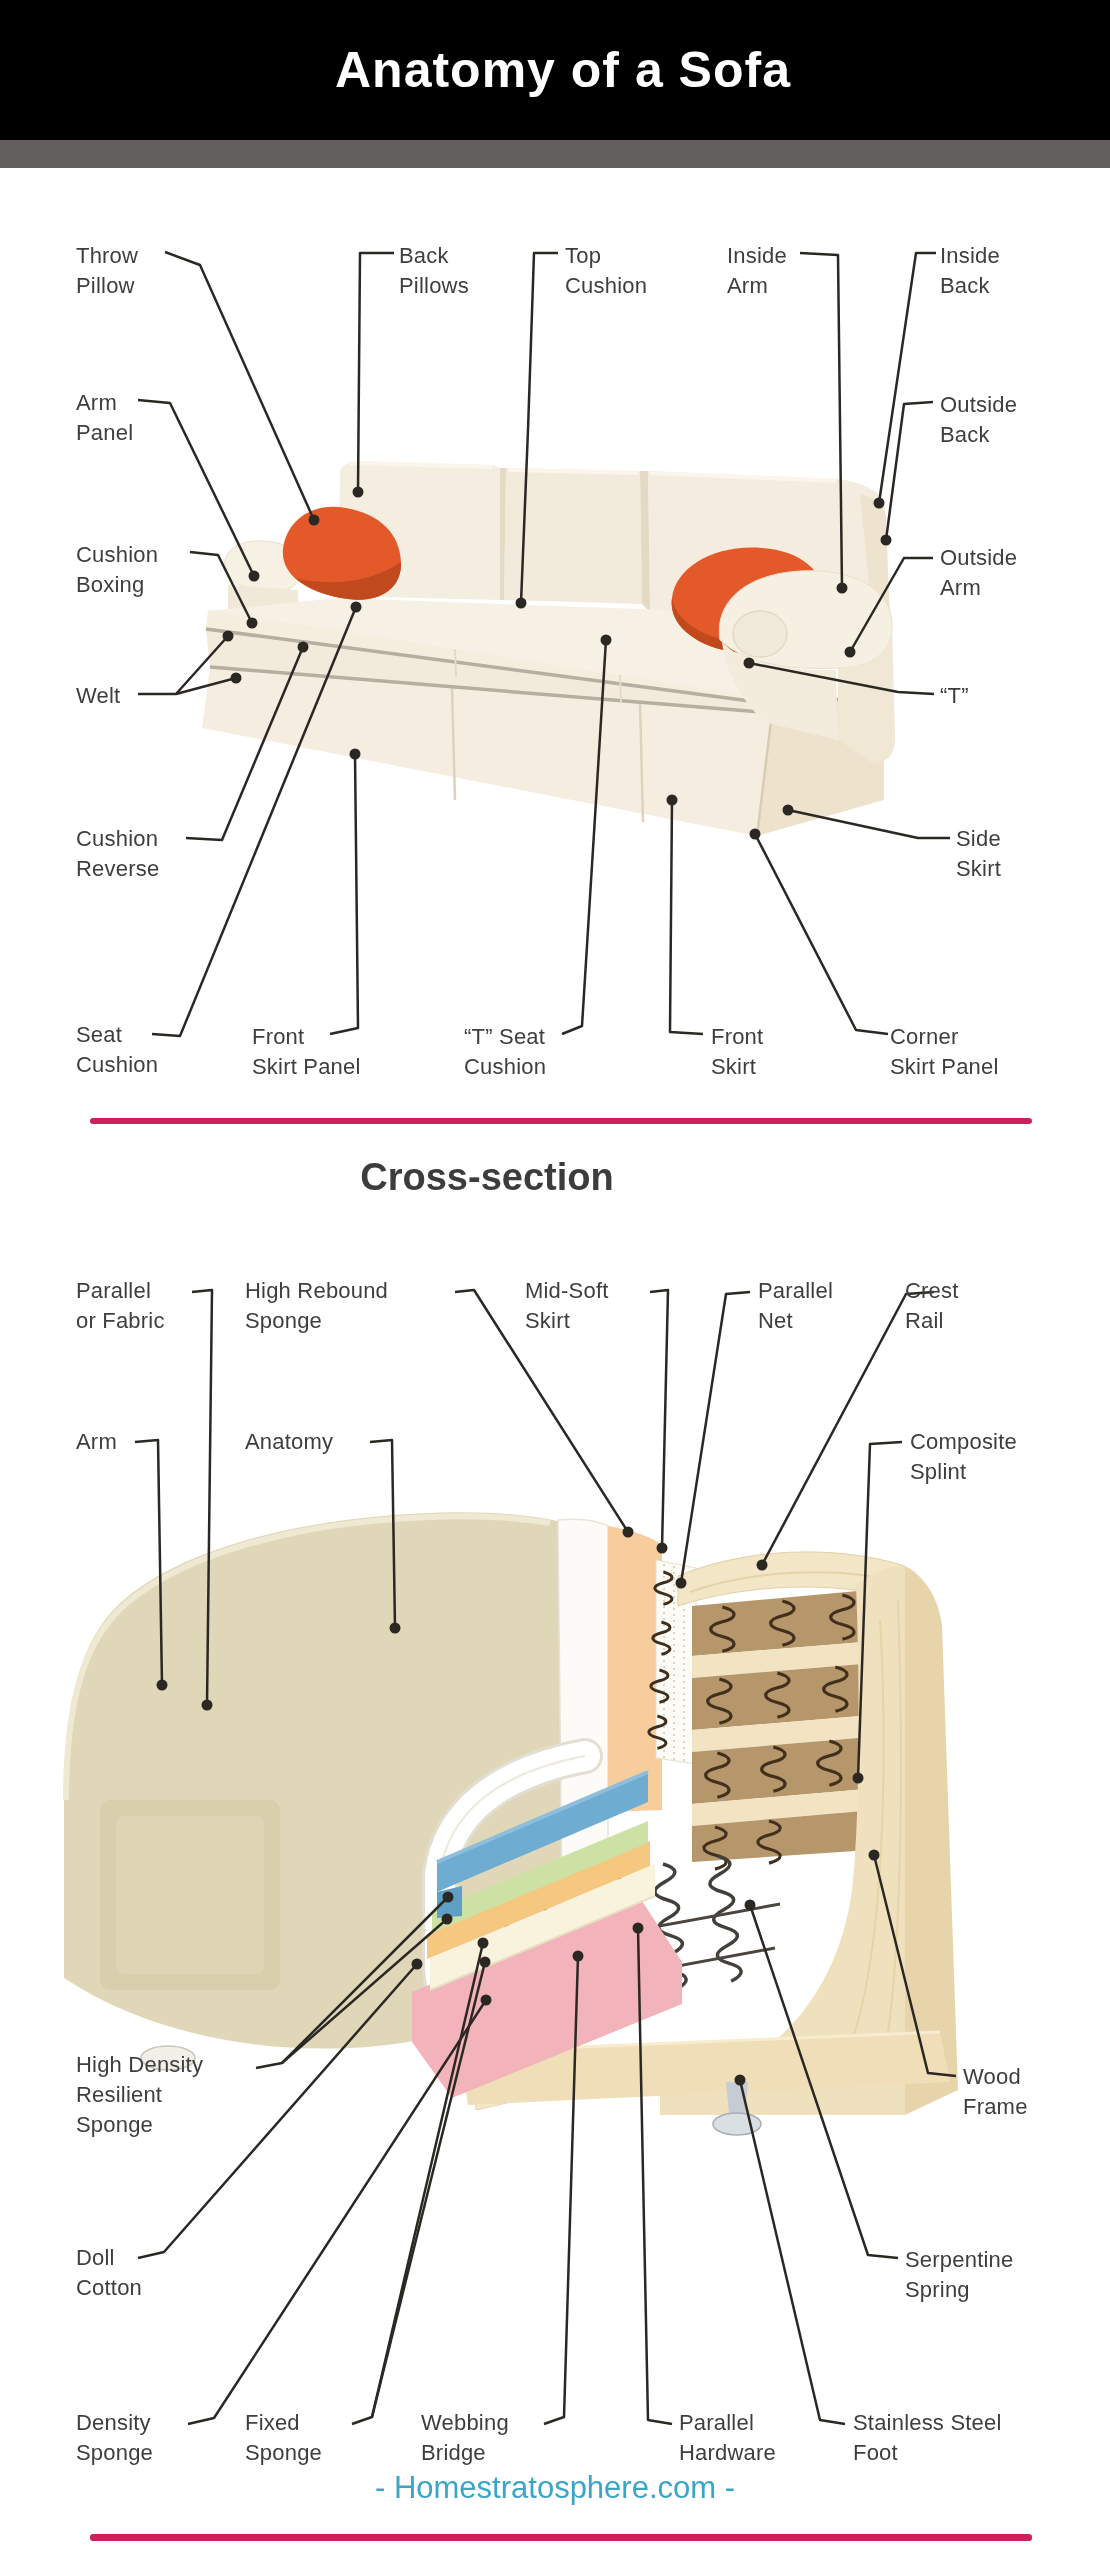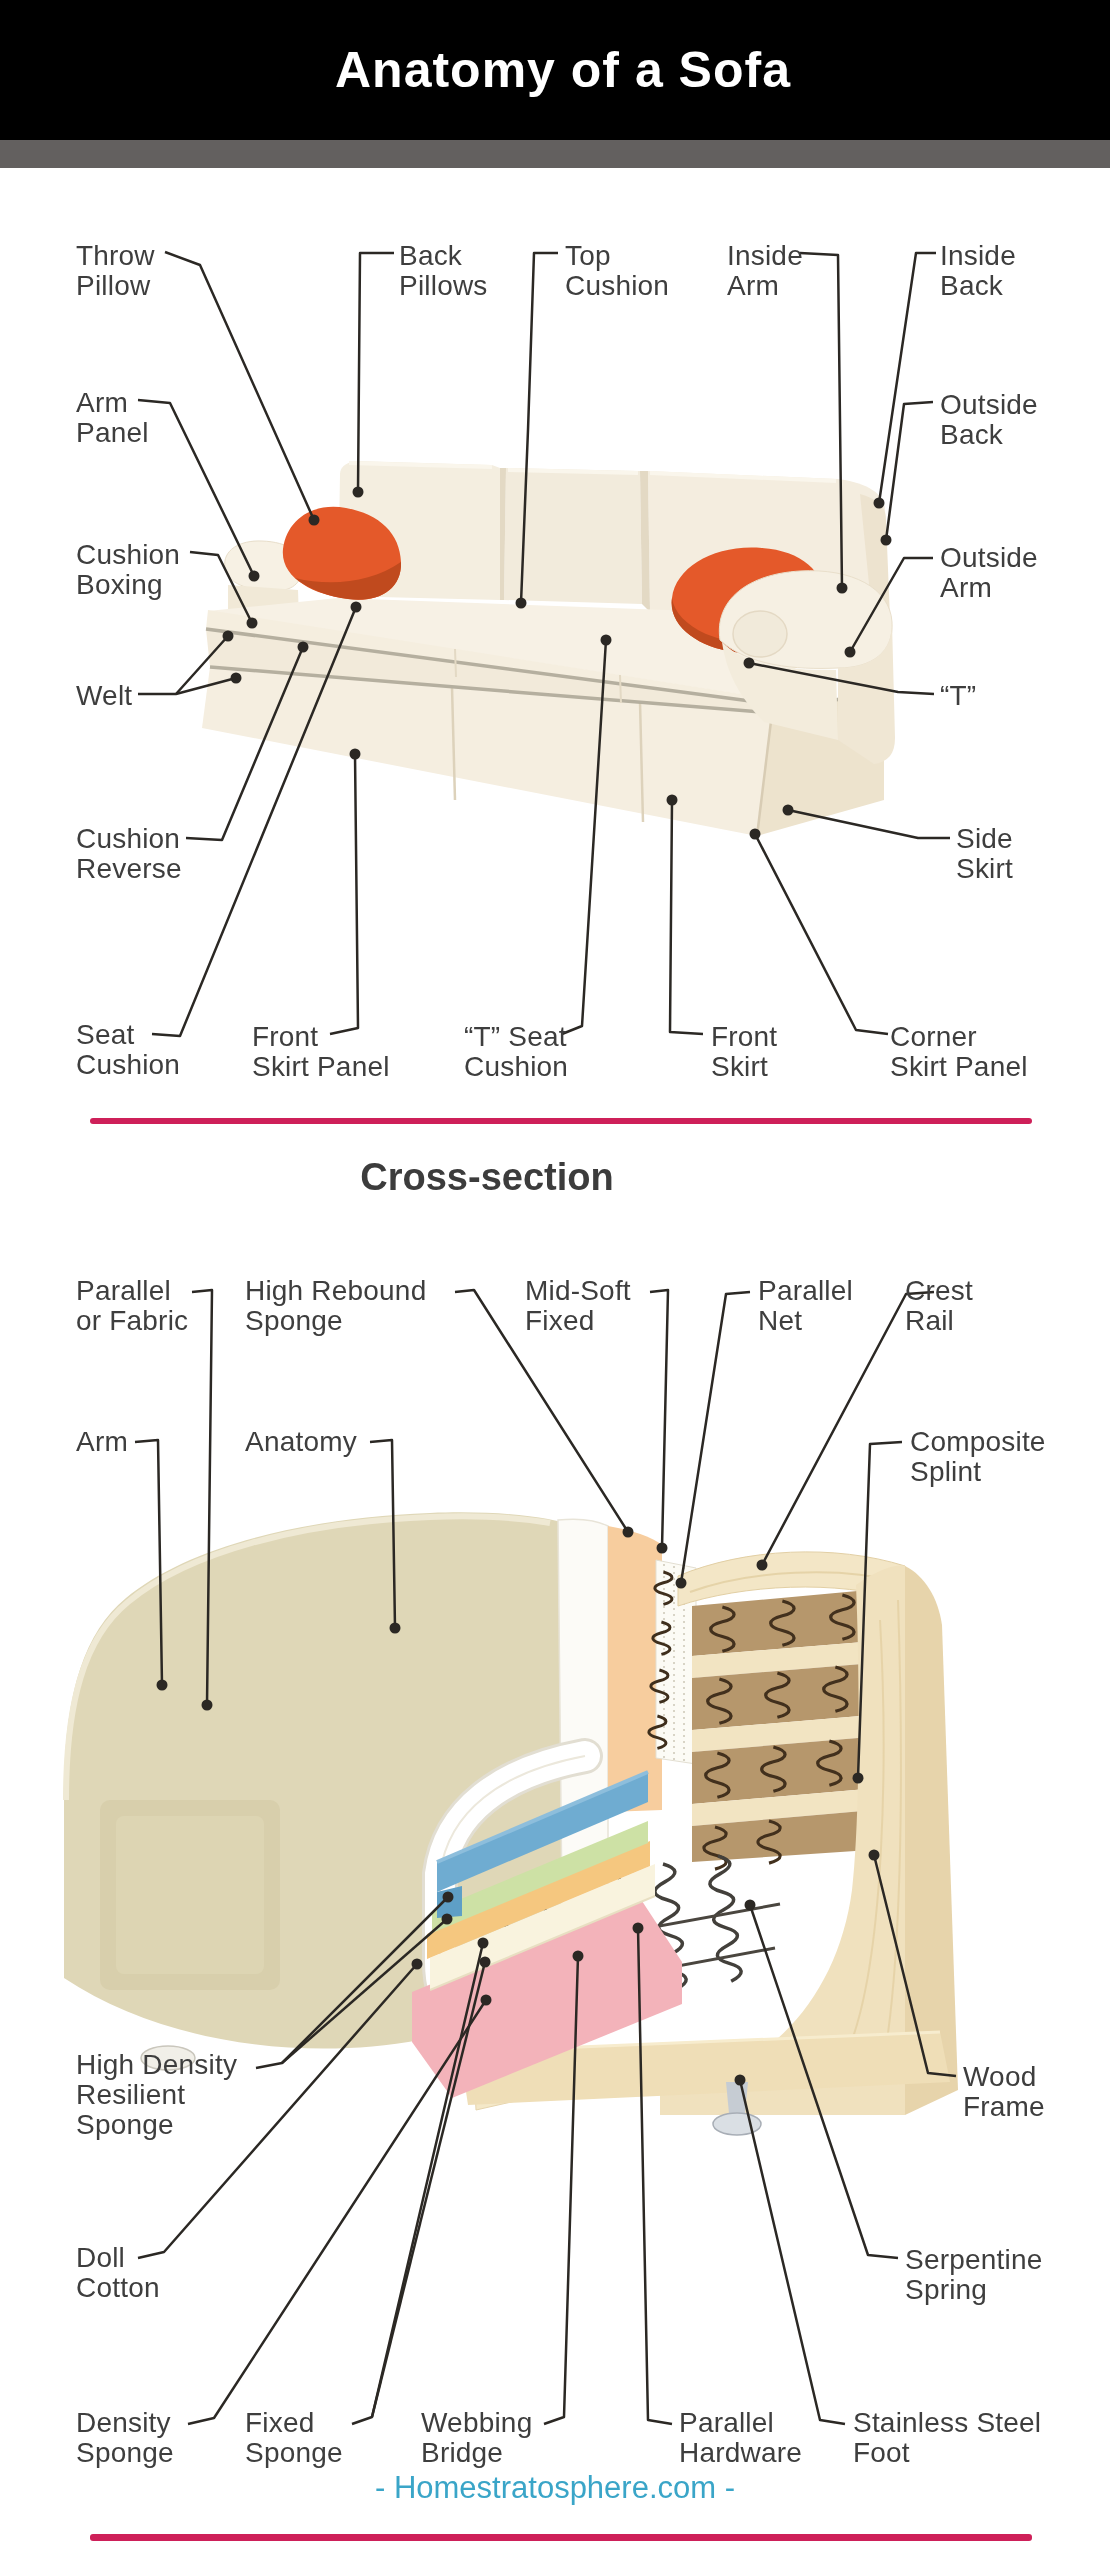--- a/index.html
+++ b/index.html
@@ -3,21 +3,21 @@
 <meta charset="utf-8">
 <style>
   html,body{margin:0;padding:0;background:#ffffff;}
   .page{position:relative;width:1110px;height:2560px;background:#ffffff;overflow:hidden;
         font-family:"Liberation Sans", sans-serif;}
   .hdr{position:absolute;left:0;top:0;width:1110px;height:140px;display:flex;
        align-items:center;justify-content:center;}
   .hdr h1{margin:0;color:#ffffff;font-size:50px;font-weight:bold;letter-spacing:1px;}
   .hdr-bar{position:absolute;left:0;top:140px;width:1110px;height:28px;}
   .art{position:absolute;left:0;top:0;width:1110px;height:2560px;}
-  .lbl{position:absolute;white-space:pre-line;font-size:28px;line-height:30px;
+  .lbl{position:absolute;white-space:pre-line;font-size:22px;line-height:30px;
        color:#3E3E3E;letter-spacing:0.2px;}
   .xhead{position:absolute;left:0;top:1156px;width:974px;text-align:center;
          font-size:38px;font-weight:bold;color:#3C3C3C;}
   .divider{position:absolute;left:90px;top:1118px;width:942px;height:6px;border-radius:3px;}
   .bottomline{position:absolute;left:90px;top:2534px;width:942px;height:7px;border-radius:3px;}
   .footer{position:absolute;left:0;top:2470px;width:1110px;text-align:center;
           font-size:31px;}
 </style>
 </head>
 <body>
@@ -274,21 +274,21 @@
 Skirt Panel</div>
 
   <div class="divider" style="background:#CE2059;"></div>
   <div class="xhead">Cross-section</div>
 
   <div class="lbl" style="left:76px;top:1276px">Parallel
 or Fabric</div>
   <div class="lbl" style="left:245px;top:1276px">High Rebound
 Sponge</div>
   <div class="lbl" style="left:525px;top:1276px">Mid-Soft
-Fixed</div>
+Skirt</div>
   <div class="lbl" style="left:758px;top:1276px">Parallel
 Net</div>
   <div class="lbl" style="left:905px;top:1276px">Crest
 Rail</div>
   <div class="lbl" style="left:76px;top:1427px">Arm</div>
   <div class="lbl" style="left:245px;top:1427px">Anatomy</div>
   <div class="lbl" style="left:910px;top:1427px">Composite
 Splint</div>
   <div class="lbl" style="left:76px;top:2050px">High Density
 Resilient

